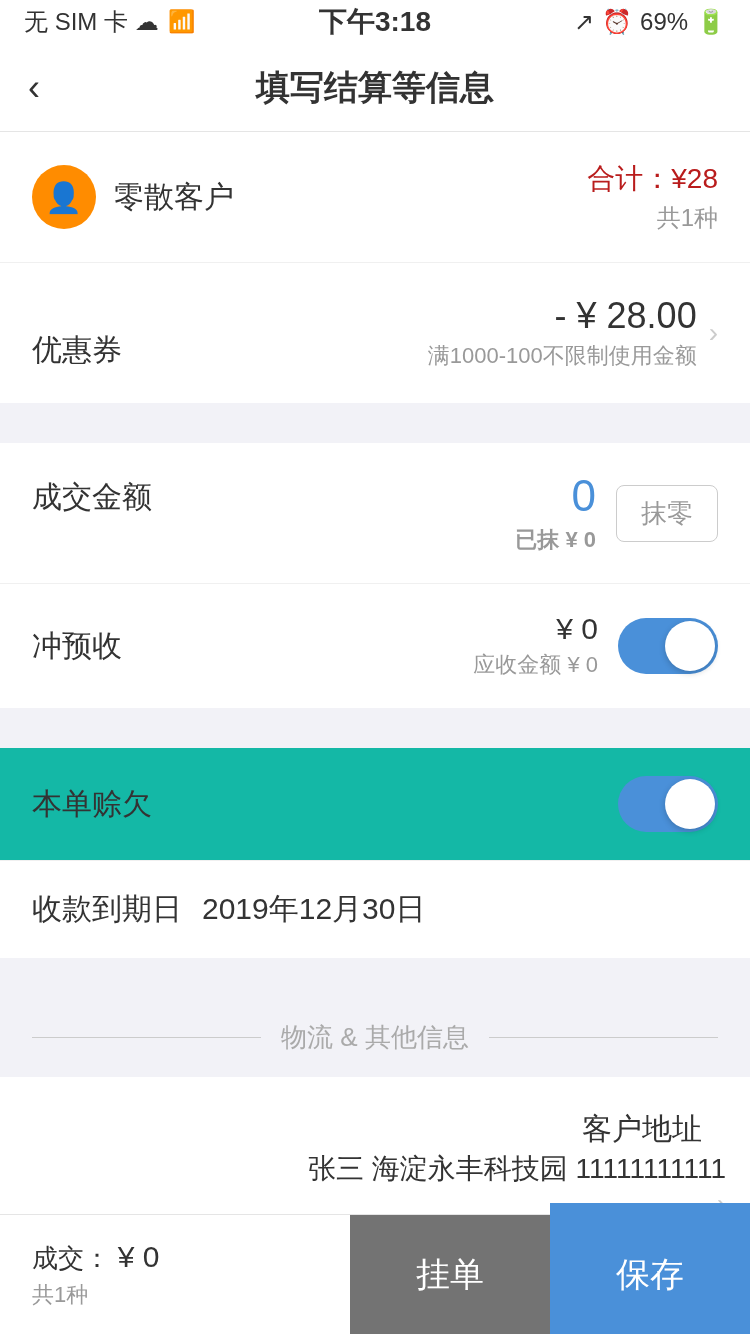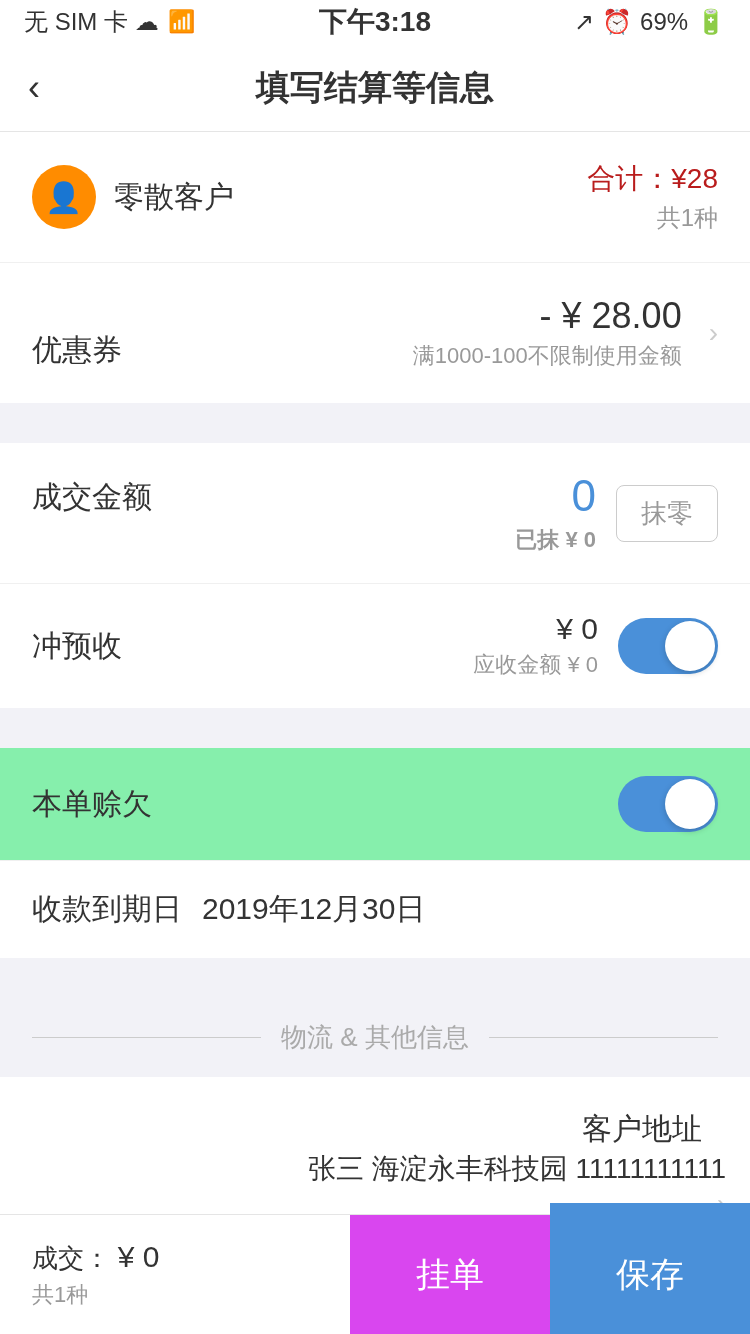--- a/index.html
+++ b/index.html
@@ -131,21 +131,21 @@
       justify-content: space-between;
       padding: 32px 32px;
     }
     .coupon-label {
       font-size: 30px;
       color: #333;
     }
     .coupon-right {
       display: flex;
       align-items: center;
-      gap: 27px;
+      gap: 12px;
       text-align: right;
     }
     .coupon-amount {
       font-size: 36px;
       color: #333;
       font-weight: 500;
     }
     .coupon-desc {
       font-size: 22px;
       color: #999;
@@ -260,21 +260,21 @@
       right: 3px;
       box-shadow: 0 2px 6px rgba(0,0,0,0.2);
     }
 
     
     .debt-row {
       display: flex;
       align-items: center;
       justify-content: space-between;
       padding: 28px 32px;
-      background: #86efac;
+      background: #14b8a6;
       border-bottom: 1px solid #f0f0f0;
     }
     .debt-label {
       font-size: 30px;
       color: #333;
     }
 
     
     .due-row {
       display: flex;
@@ -364,21 +364,21 @@
       font-weight: 500;
     }
     .bottom-count {
       font-size: 22px;
       color: #999;
       margin-top: 4px;
     }
     .bottom-btn-hold {
       width: 200px;
       height: 120px;
-      background: #d946ef;
+      background: #737373;
       display: flex;
       align-items: center;
       justify-content: center;
       font-size: 34px;
       color: white;
       font-weight: 500;
       cursor: pointer;
     }
     .bottom-btn-save {
       width: 200px;

